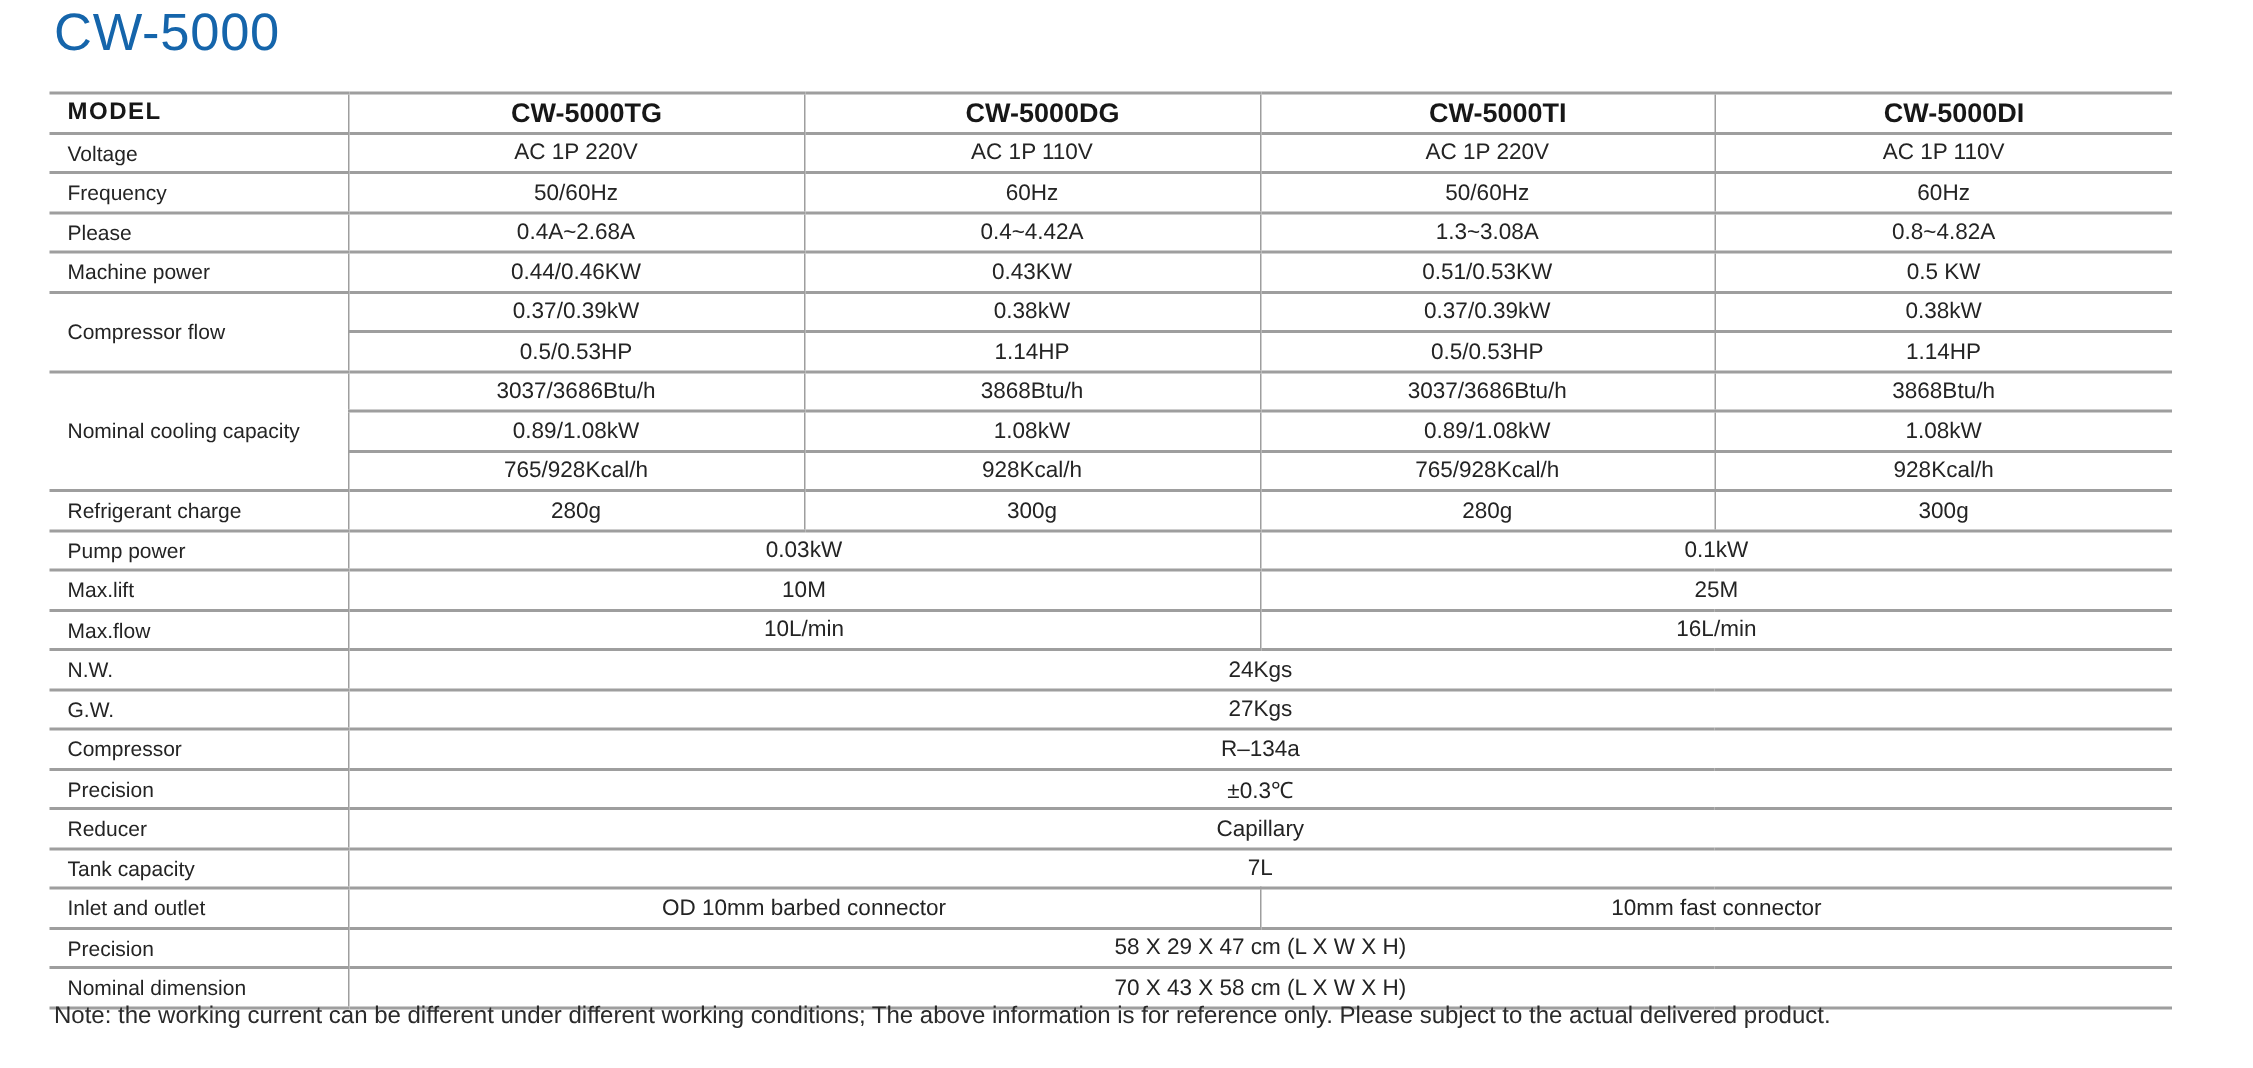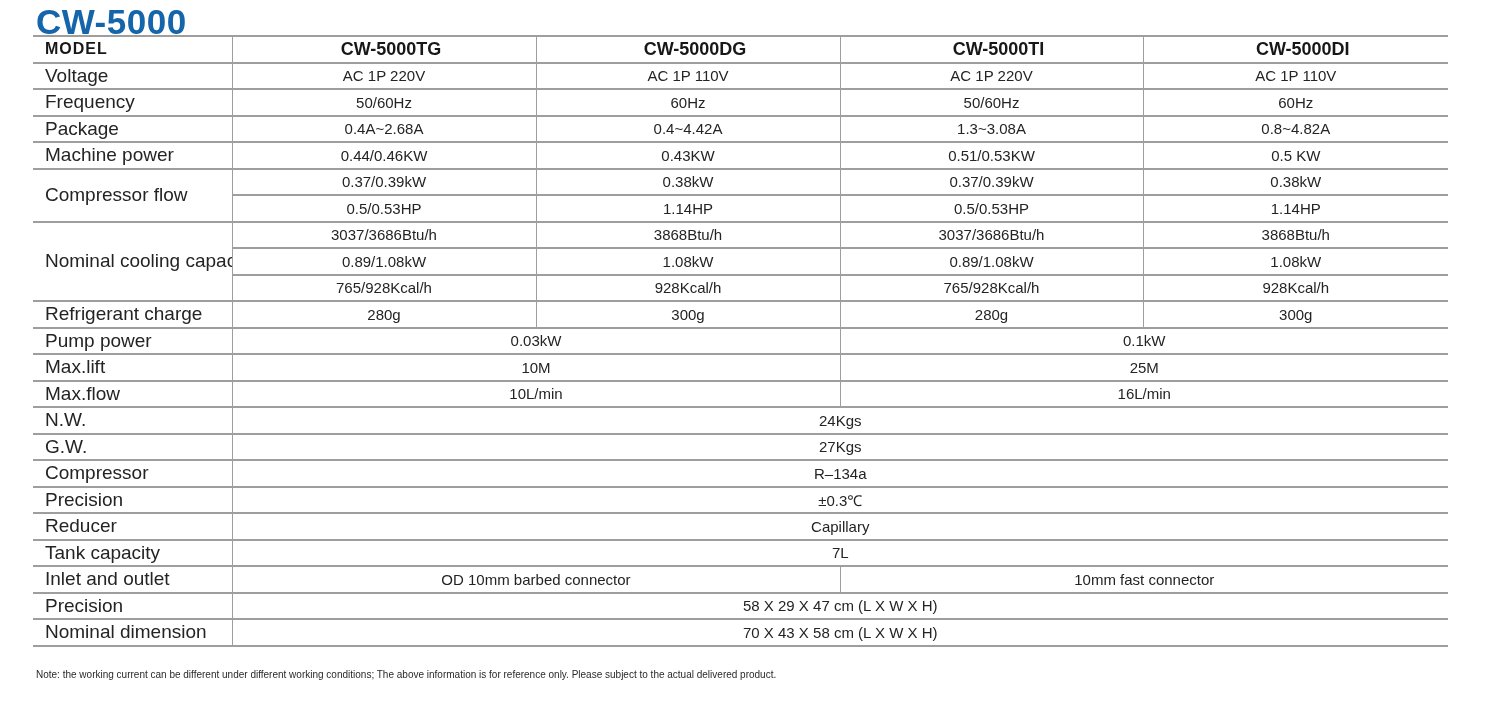--- a/index.html
+++ b/index.html
@@ -8,27 +8,27 @@
     width: 1502px; height: 712px;
     font-family: "Liberation Sans", sans-serif;
     color: #1f1f1f;
     position: relative;
   }
   .page-title {
     position: absolute;
     left: 36px; top: 1px;
     font-size: 35px;
     line-height: 41px;
-    font-weight: bold;
+    font-weight: normal;
     color: #1565ab;
     letter-spacing: 0.5px;
   }
   table.spec {
     position: absolute;
-    left: 33px; top: 35px;
+    left: 33px; top: 61px;
     width: 1415px;
     border-collapse: collapse;
     border-left: hidden;
     border-right: hidden;
     table-layout: fixed;
   }
   table.spec td, table.spec th {
     border: 1px solid #9e9e9e;
     border-top-width: 2px;
     border-bottom-width: 2px;
@@ -52,26 +52,26 @@
     font-weight: bold;
     font-size: 16px;
     letter-spacing: 1px;
     text-align: left;
     padding-left: 12px;
     color: #171717;
   }
   table.spec td.label {
     text-align: left;
     padding-left: 12px;
-    font-size: 19px;
+    font-size: 14px;
   }
   .note {
     position: absolute;
     left: 36px; top: 669px;
-    font-size: 10px;
+    font-size: 16px;
     color: #2a2a2a;
   }
 </style>
 </head>
 <body>
 
 <div class="page-title">CW-5000</div>
 
 <table class="spec">
   <colgroup>
@@ -97,21 +97,21 @@
         <td class="value">AC 1P 110V</td>
       </tr>
       <tr>
         <td class="label">Frequency</td>
         <td class="value">50/60Hz</td>
         <td class="value">60Hz</td>
         <td class="value">50/60Hz</td>
         <td class="value">60Hz</td>
       </tr>
       <tr>
-        <td class="label">Package</td>
+        <td class="label">Please</td>
         <td class="value">0.4A~2.68A</td>
         <td class="value">0.4~4.42A</td>
         <td class="value">1.3~3.08A</td>
         <td class="value">0.8~4.82A</td>
       </tr>
       <tr>
         <td class="label">Machine power</td>
         <td class="value">0.44/0.46KW</td>
         <td class="value">0.43KW</td>
         <td class="value">0.51/0.53KW</td>

